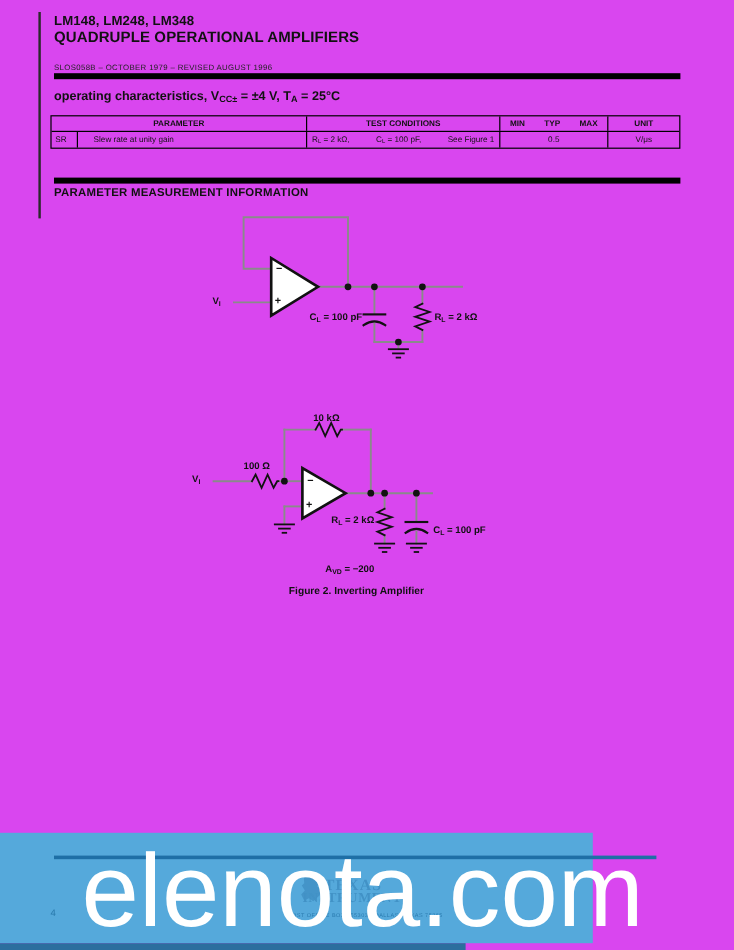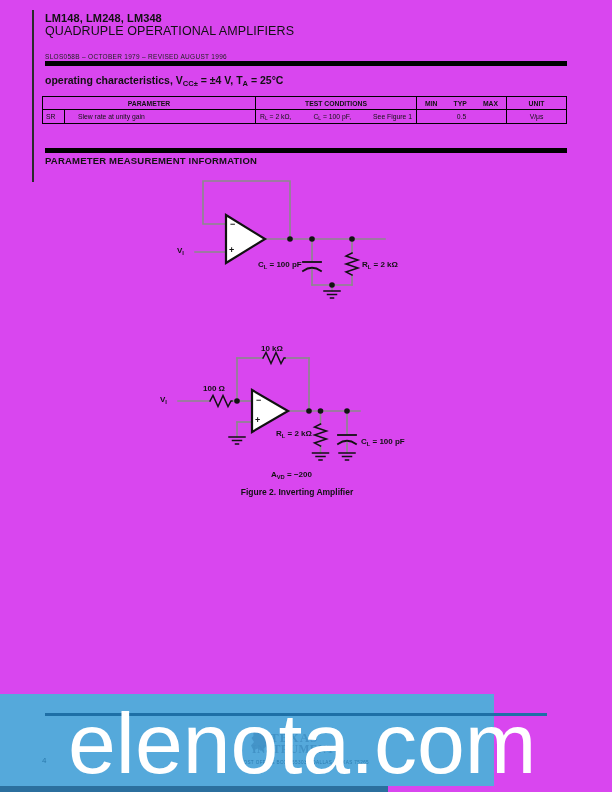--- a/index.html
+++ b/index.html
@@ -4,21 +4,21 @@
 <style>
   html,body { margin:0; padding:0; }
   #page {
     position:relative; width:612px; height:792px;
     background:#d946ef; overflow:hidden;
     font-family:"Liberation Sans", sans-serif; color:#111;
   }
   
   .left-rule { position:absolute; left:32px; top:10px; width:1.5px; height:172px; background:#2a2a2a; }
   .title1 { position:absolute; left:45px; top:12px; font-size:11px; font-weight:bold; letter-spacing:.1px; }
-  .title2 { position:absolute; left:45px; top:24px; font-size:12.5px; font-weight:normal; letter-spacing:.1px; }
+  .title2 { position:absolute; left:45px; top:24px; font-size:12.5px; font-weight:bold; letter-spacing:.1px; }
   .doccode { position:absolute; left:45px; top:53px; font-size:6.5px; letter-spacing:.3px; color:#222; }
   .thick-rule { position:absolute; left:45px; width:522px; height:4.5px; background:#000; }
   .rule1 { top:61px; }
   .rule2 { top:148px; }
   
   .opchar-heading { position:absolute; left:45px; top:74px; font-size:10.5px; font-weight:bold; }
   sub, .sub { font-size:.72em; vertical-align:-0.28em; line-height:0; }
   .optable { position:absolute; left:42px; top:96px; width:523px; border:1.2px solid #000; font-size:6.8px; }
   .trow { display:flex; align-items:stretch; }
   .thead { border-bottom:1px solid #000; font-weight:bold; height:12px; }

